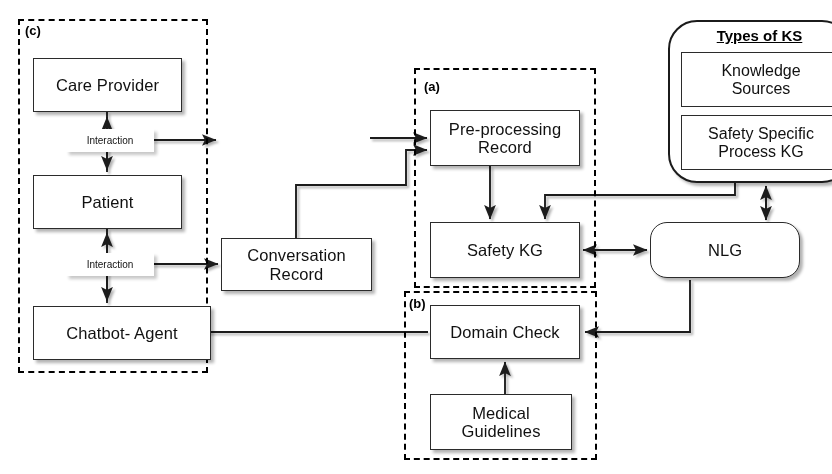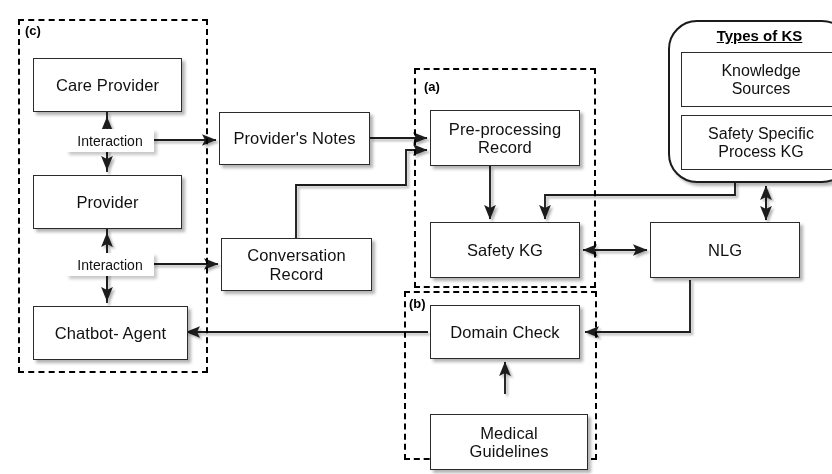--- a/index.html
+++ b/index.html
@@ -33,21 +33,21 @@
     font-size:13px;
     font-weight:bold;
     color:#000;
     background:transparent;
     letter-spacing:0;
   }
   .edgelabel{
     position:absolute;
     box-sizing:border-box;
     background:#fff;
-    font-size:14px;
+    font-size:10px;
     color:#111;
     display:flex;align-items:center;justify-content:center;
     box-shadow:3px 3px 3px rgba(0,0,0,0.22);
     padding:1px 3px;
     white-space:nowrap;
   }
 
   
   .ks-card{
     position:absolute;
@@ -134,39 +134,38 @@
   <span class="grouplabel" style="left:25px;top:23px;">(c)</span>
 
   <div class="dashgroup" style="left:414px;top:68px;width:182px;height:220px;"></div>
   <span class="grouplabel" style="left:424px;top:79px;">(a)</span>
 
   <div class="dashgroup" style="left:404px;top:291px;width:193px;height:169px;"></div>
   <span class="grouplabel" style="left:409px;top:296px;">(b)</span>
 
   <div class="node" style="left:33px;top:58px;width:149px;height:54px;">Care Provider</div>
 
-  <div class="node" style="left:33px;top:175px;width:149px;height:54px;">Provider</div>
+  <div class="node" style="left:33px;top:175px;width:149px;height:54px;">Patient</div>
 
-  <div class="node" style="left:33px;top:306px;width:155px;height:54px;">Chatbot- Agent</div>
+  <div class="node" style="left:33px;top:306px;width:178px;height:54px;">Chatbot- Agent</div>
 
-  <div class="node" style="left:219px;top:112px;width:151px;height:53px;">Provider's Notes</div>
 
   <div class="node" style="left:221px;top:238px;width:151px;height:53px;white-space:pre-line;">Conversation
 Record</div>
 
   <div class="node" style="left:430px;top:110px;width:150px;height:56px;white-space:pre-line;">Pre-processing
 Record</div>
 
   <div class="node" style="left:430px;top:222px;width:150px;height:56px;">Safety KG</div>
 
-  <div class="node" style="left:650px;top:222px;width:150px;height:56px;">NLG</div>
+  <div class="node" style="left:650px;top:222px;width:150px;height:56px;border-radius:17px;">NLG</div>
 
   <div class="node" style="left:430px;top:305px;width:150px;height:54px;">Domain Check</div>
 
-  <div class="node" style="left:430px;top:414px;width:158px;height:56px;white-space:pre-line;">Medical
+  <div class="node" style="left:430px;top:394px;width:142px;height:56px;white-space:pre-line;">Medical
 Guidelines</div>
 
   <div class="ks-card" style="left:668px;top:20px;width:183px;height:163px;border-radius:29px;">
     <div class="ks-title">Types of KS</div>
     <div class="ks-item" style="left:11px;top:30px;width:160px;height:55px;white-space:pre-line;">Knowledge
 Sources</div>
     <div class="ks-item" style="left:11px;top:93px;width:160px;height:55px;white-space:pre-line;">Safety Specific
 Process KG</div>
   </div>
 

